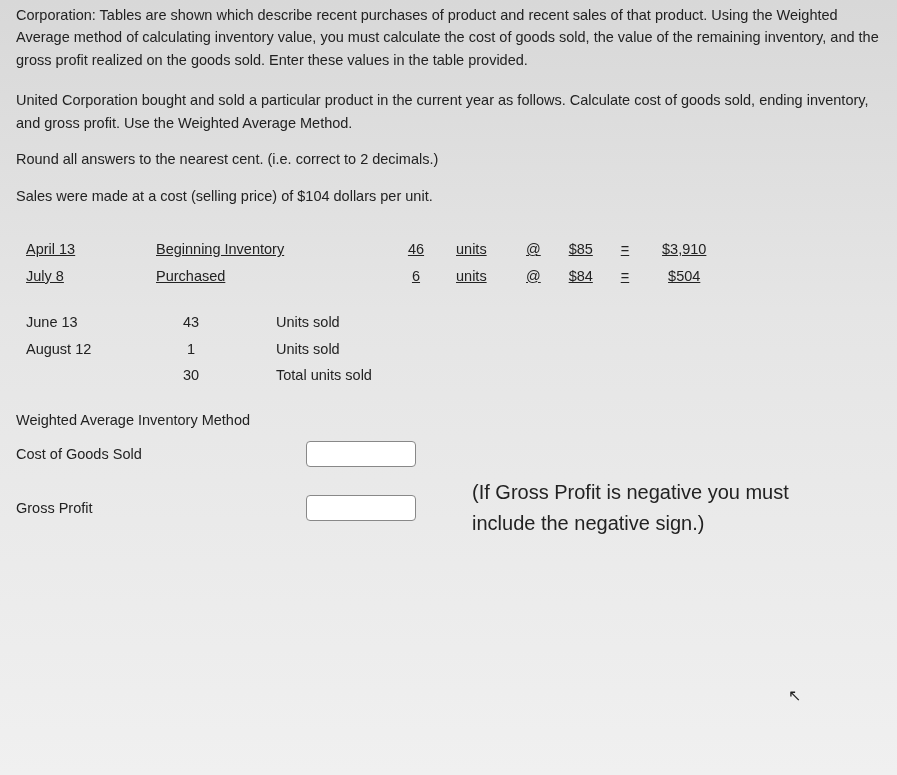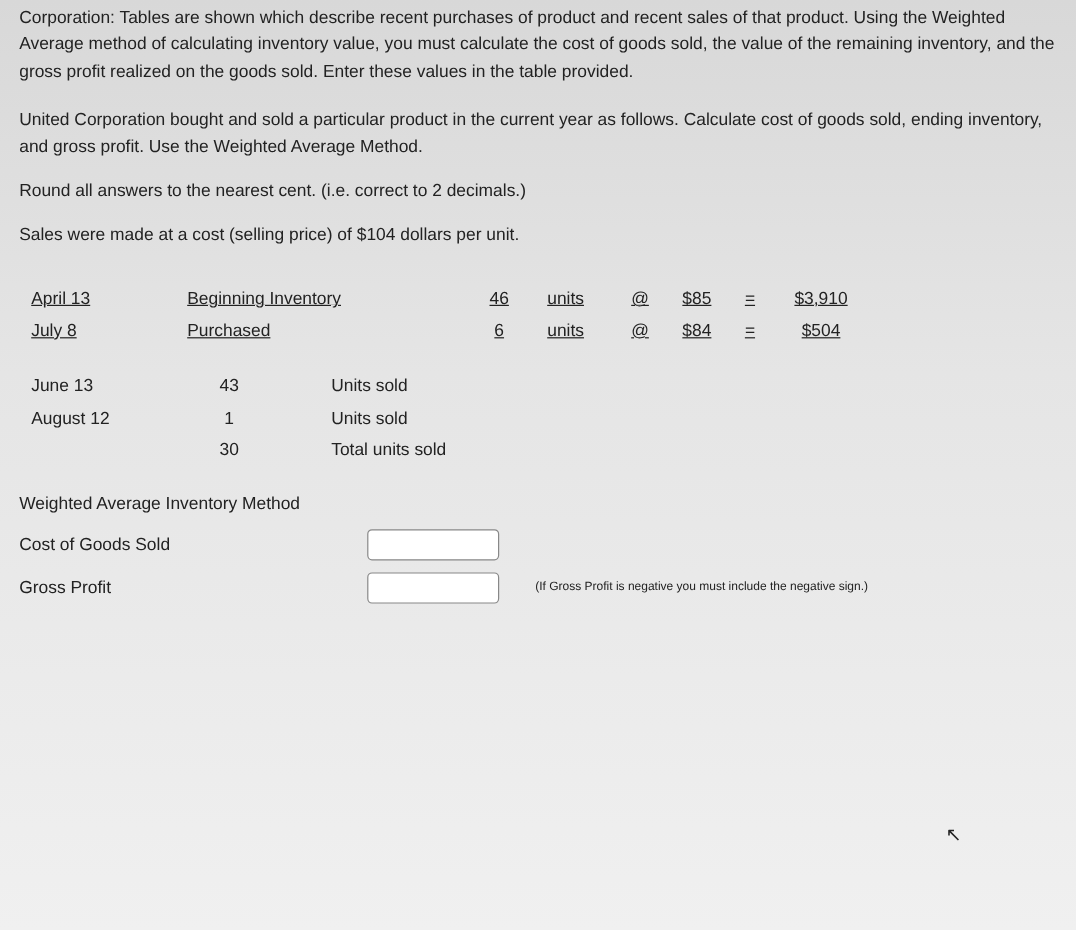--- a/index.html
+++ b/index.html
@@ -34,21 +34,21 @@
   .answers .hdr { margin-bottom: 10px; }
   .ans-row { display: flex; align-items: center; margin-bottom: 10px; }
   .ans-label { width: 290px; }
   .ans-input {
     width: 110px; height: 26px;
     border: 1px solid #888; border-radius: 4px;
     background: #fff;
     padding: 2px 6px;
     font-family: inherit; font-size: 13px;
   }
-  .note { margin-left: 30px; max-width: 320px; font-size: 10px; }
+  .note { margin-left: 56px; max-width: 320px; font-size: 20px; }
   .cursor {
     position: absolute;
     font-size: 16px;
     color: #222;
     pointer-events: none;
   }
 </style>
 </head>
 <body>
 

